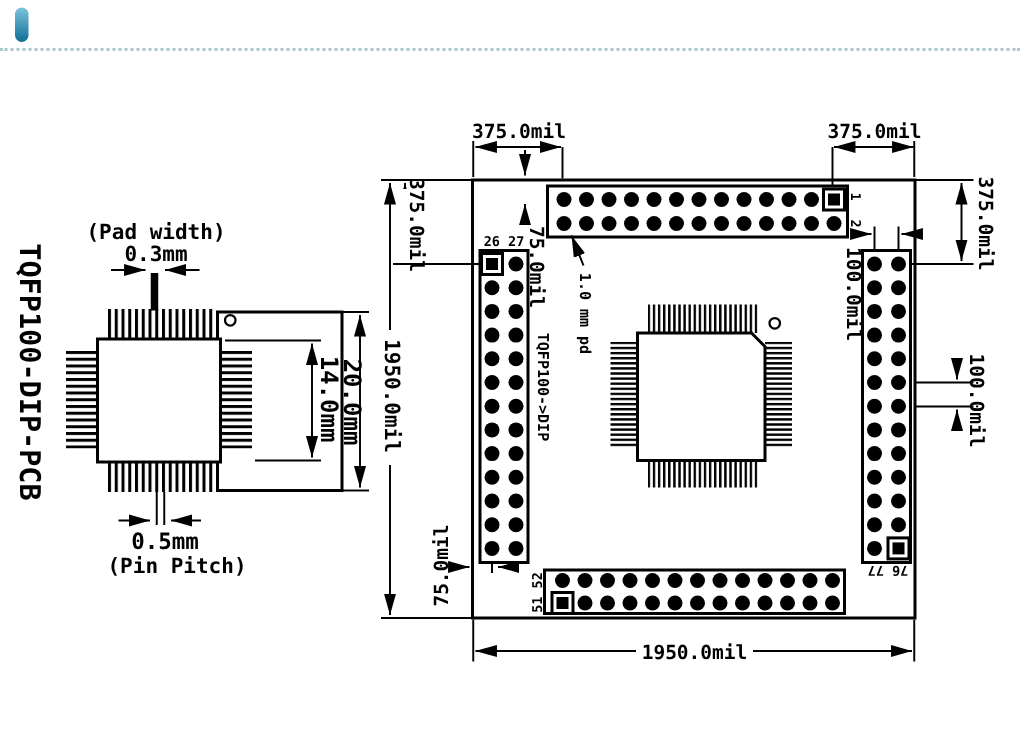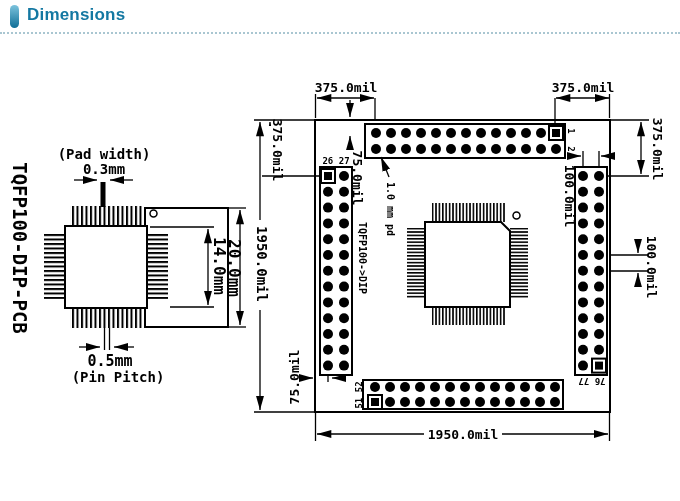--- a/index.html
+++ b/index.html
@@ -275,14 +275,13 @@
     <text x="336" y="164" font-size="9" text-anchor="middle">26 27</text>
     <text transform="rotate(90 571 131)" x="571" y="134.5" font-size="9" text-anchor="middle">1</text>
     <text transform="rotate(90 571 149)" x="571" y="152.5" font-size="9" text-anchor="middle">2</text>
     <text transform="rotate(-90 358 395)" x="358" y="398.5" font-size="9" text-anchor="middle">51 52</text>
     <text transform="rotate(180 592 381)" x="592" y="384.5" font-size="9" text-anchor="middle">76 77</text>
   </g>
 </svg>
 
 <div class="hdr">
   <span class="bullet"></span>
-  <span class="title">Dimensions</span>
 </div>
 
 </body></html>

